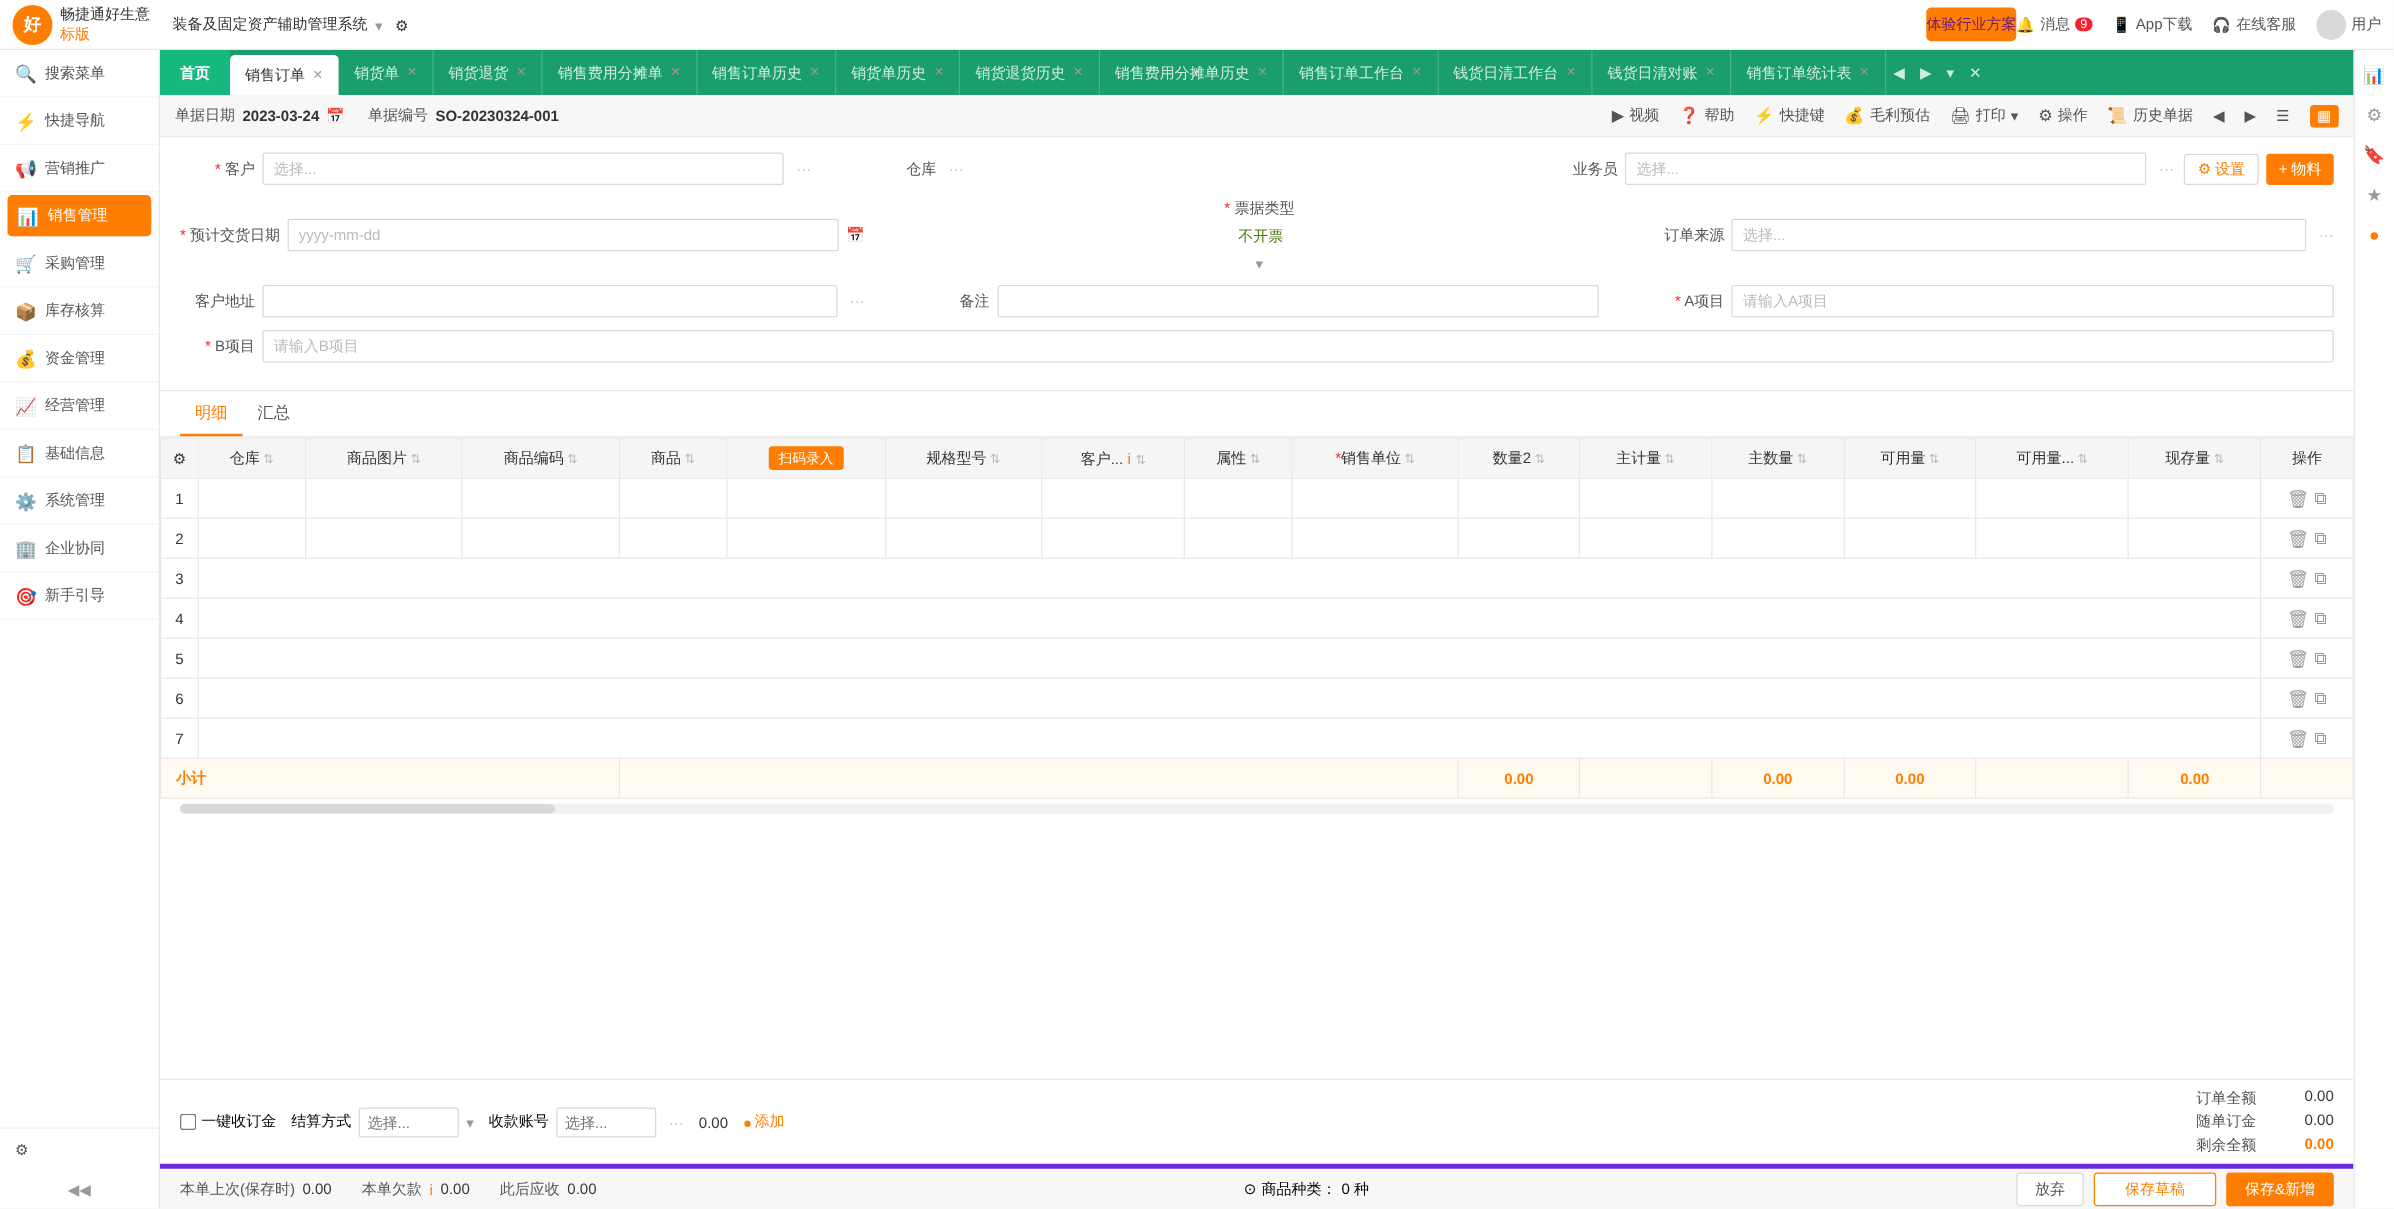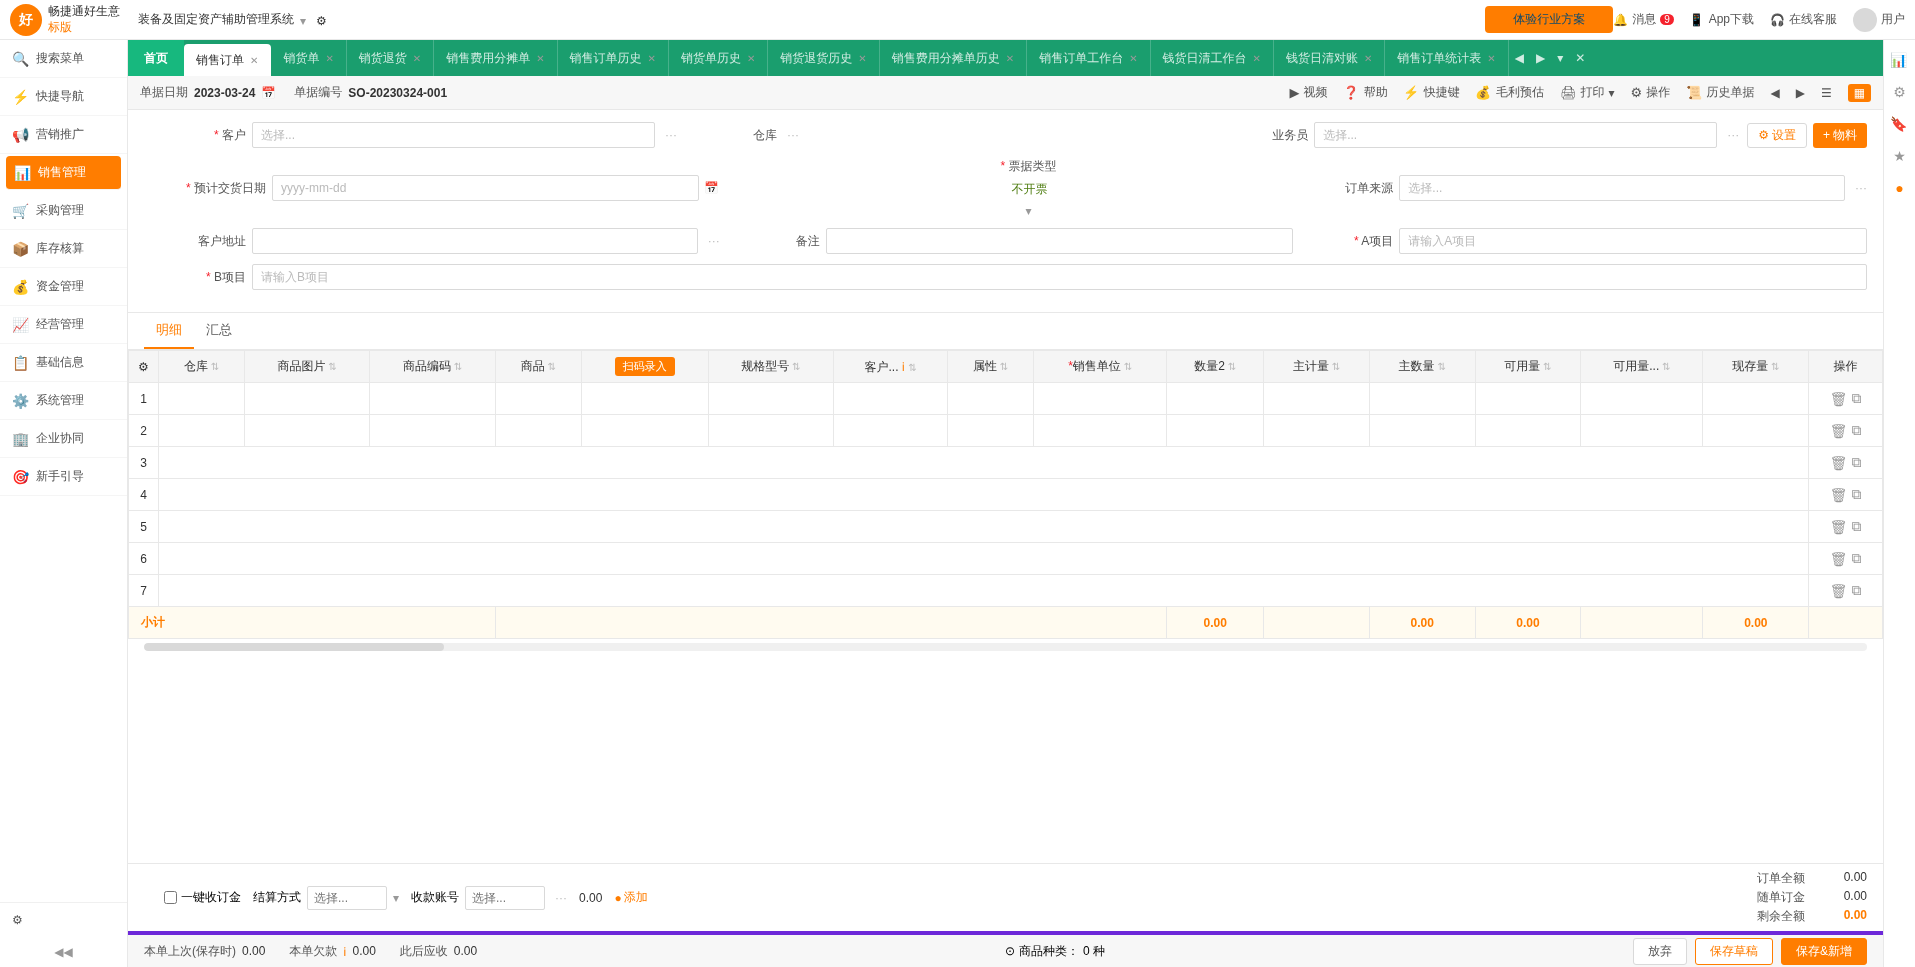--- a/index.html
+++ b/index.html
@@ -5,21 +5,21 @@
     * { box-sizing: border-box; margin: 0; padding: 0; font-family: 'Microsoft YaHei', Arial, sans-serif; font-size: 12px; }
     body { display: flex; flex-direction: column; height: 967px; width: 1915px; overflow: hidden; background: #f5f5f5; }
 
     
     .top-bar { height: 40px; background: #fff; display: flex; align-items: center; padding: 0 10px; border-bottom: 1px solid #e8e8e8; flex-shrink: 0; }
     .logo { display: flex; align-items: center; gap: 6px; width: 128px; }
     .logo-icon { width: 32px; height: 32px; background: #ff7d00; border-radius: 50%; display: flex; align-items: center; justify-content: center; color: #fff; font-weight: bold; font-size: 14px; }
     .logo-text { font-size: 11px; color: #333; line-height: 1.3; }
     .system-name { display: flex; align-items: flex-end; gap: 6px; color: #333; font-size: 13px; flex: 1; }
     .system-name .chevron { color: #999; }
-    .btn-orange-outline { background: #ff7d00; color: #0c4a6e; border: none; padding: 5px 28px; border-radius: 4px; cursor: pointer; font-size: 12px; }
+    .btn-orange-outline { background: #ff7d00; color: #701a75; border: none; padding: 5px 0; border-radius: 4px; cursor: pointer; font-size: 12px; }
     .top-icons { display: flex; align-items: center; gap: 16px; color: #666; }
     .top-icon-item { display: flex; align-items: center; gap: 4px; cursor: pointer; font-size: 12px; color: #555; }
     .badge { background: #f5222d; color: #fff; border-radius: 8px; padding: 0 4px; font-size: 10px; }
     .user-avatar { width: 24px; height: 24px; background: #d9d9d9; border-radius: 50%; display: inline-block; }
 
     
     .main-layout { display: flex; flex: 1; overflow: hidden; }
 
     
     .sidebar { width: 128px; background: #fff; display: flex; flex-direction: column; border-right: 1px solid #e8e8e8; flex-shrink: 0; }
@@ -45,21 +45,21 @@
     .page-content { flex: 1; background: #fff; overflow: hidden; display: flex; flex-direction: column; }
 
     
     .form-toolbar { height: 34px; display: flex; align-items: center; padding: 0 12px; background: #f7f7f7; border-bottom: 1px solid #e8e8e8; gap: 16px; flex-shrink: 0; }
     .toolbar-item { display: flex; align-items: center; gap: 4px; cursor: pointer; color: #555; font-size: 12px; }
     .toolbar-item .icon { font-size: 13px; }
 
     
     .form-area { padding: 12px 16px; background: #fff; border-bottom: 1px solid #e8e8e8; flex-shrink: 0; }
     .form-row { display: flex; align-items: center; margin-bottom: 10px; gap: 0; }
-    .form-field { display: flex; align-items: center; flex: 1; gap: 6px; margin-left: 42px; }
+    .form-field { display: flex; align-items: center; flex: 1; gap: 6px; }
     .form-label { color: #555; white-space: nowrap; min-width: 60px; text-align: right; }
     .form-label.required::before { content: '* '; color: #f5222d; }
     .form-input { flex: 1; height: 26px; border: 1px solid #d9d9d9; border-radius: 2px; padding: 0 8px; color: #333; background: #fff; outline: none; font-size: 12px; }
     .form-input::placeholder { color: #bbb; }
     .form-dots { color: #bbb; margin-left: 4px; cursor: pointer; }
     .date-icon { color: #999; cursor: pointer; }
 
     
     .detail-tabs { display: flex; align-items: center; padding: 0 16px; border-bottom: 1px solid #e8e8e8; flex-shrink: 0; }
     .detail-tab { padding: 8px 12px; cursor: pointer; color: #555; border-bottom: 2px solid transparent; font-size: 13px; }
@@ -79,30 +79,30 @@
 
     
     .summary-row td { background: #fffbf0; font-weight: bold; color: #ff7d00; }
 
     
     .bottom-bar { height: 36px; background: #f7f7f7; border-top: 4px solid #6d28d9; display: flex; align-items: center; padding: 0 16px; gap: 24px; flex-shrink: 0; }
     .bottom-field { display: flex; align-items: center; gap: 6px; color: #555; }
     .bottom-val { color: #333; }
     .bottom-actions { margin-left: auto; display: flex; gap: 8px; }
     .btn-gray { background: #fff; border: 1px solid #d9d9d9; color: #555; padding: 4px 14px; border-radius: 3px; cursor: pointer; font-size: 12px; }
-    .btn-outline-orange { background: #fff; border: 1px solid #ff7d00; color: #ff7d00; padding: 4px 14px; border-radius: 3px; cursor: pointer; font-size: 12px; }
+    .btn-outline-orange { background: #fff; border: 1px solid #ff7d00; color: #ff7d00; padding: 4px 24px; border-radius: 3px; cursor: pointer; font-size: 12px; }
     .btn-solid-orange { background: #ff7d00; border: 1px solid #ff7d00; color: #fff; padding: 4px 14px; border-radius: 3px; cursor: pointer; font-size: 12px; }
 
     
     .right-sidebar { width: 32px; background: #fff; border-left: 1px solid #e8e8e8; display: flex; flex-direction: column; align-items: center; padding: 8px 0; gap: 8px; flex-shrink: 0; }
     .right-icon { width: 24px; height: 24px; display: flex; align-items: center; justify-content: center; color: #999; cursor: pointer; font-size: 14px; }
 
     
     .payment-row { display: flex; align-items: center; gap: 12px; padding: 6px 16px; background: #fff; border-top: 1px solid #e8e8e8; flex-shrink: 0; }
-    .checkbox-label { display: flex; align-items: center; gap: 4px; cursor: pointer; margin-left: 20px; }
+    .checkbox-label { display: flex; align-items: center; gap: 4px; cursor: pointer; }
     .payment-field { display: flex; align-items: center; gap: 6px; }
     .payment-input { height: 24px; border: 1px solid #d9d9d9; border-radius: 2px; padding: 0 6px; width: 80px; font-size: 12px; }
     .add-btn { color: #ff7d00; cursor: pointer; display: flex; align-items: center; gap: 2px; }
 
     .scrollbar-track { height: 8px; background: #f0f0f0; border-radius: 4px; position: relative; overflow: hidden; }
     .scrollbar-thumb { height: 8px; width: 300px; background: #d9d9d9; border-radius: 4px; position: absolute; left: 0; top: 0; }
   </style>
 </head>
 <body>
 

